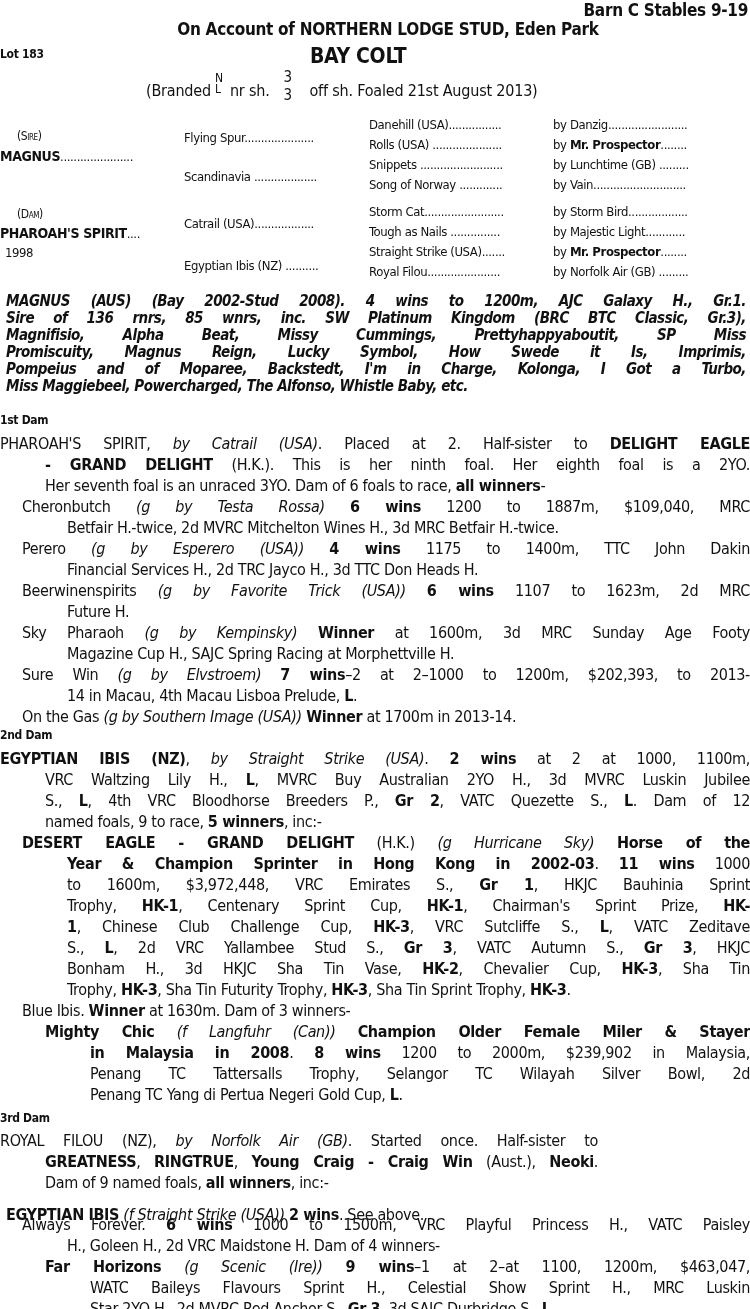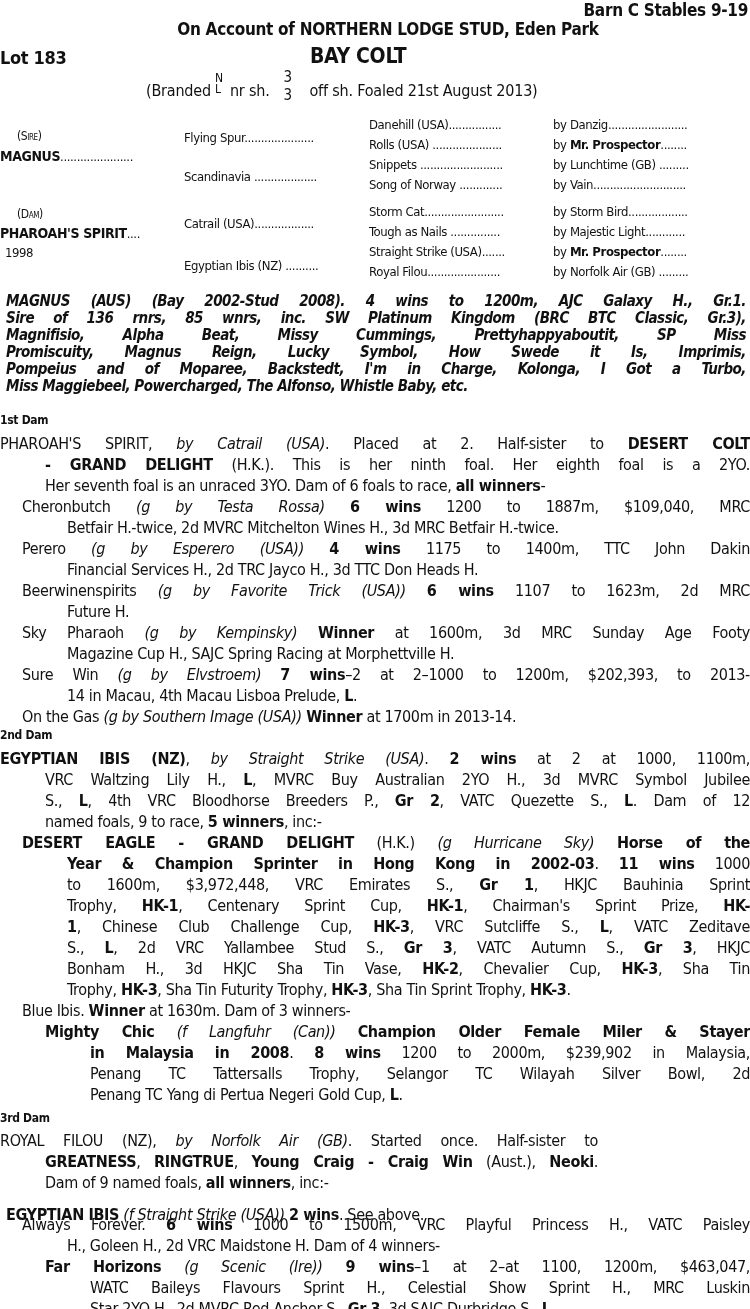--- a/index.html
+++ b/index.html
@@ -4,21 +4,21 @@
 <style>
   html, body { margin:0; padding:0; background:#ffffff; }
   body { width:750px; height:1309px; overflow:hidden; color:#111; font-family:"DejaVu Sans Condensed","DejaVu Sans", sans-serif; }
   .page { position:relative; width:750px; height:1309px; }
   b { font-weight:bold; }
   i { font-style:italic; }
 
   .hdr-barn { position:absolute; right:2px; top:0px; font-size:17px; font-weight:bold; letter-spacing:-0.3px; }
   .hdr-account { position:absolute; left:0; width:750px; top:19px; text-align:center; font-size:17px; font-weight:bold; letter-spacing:-0.3px; padding-left:16px; }
   .hdr-account span { position:relative; left:-3px; }
-  .hdr-lot { position:absolute; left:0; top:47px; font-size:18px; font-weight:bold; letter-spacing:-0.3px; }
+  .hdr-lot { position:absolute; left:0; top:47px; font-size:12px; font-weight:bold; letter-spacing:-0.3px; }
   .hdr-title { position:absolute; left:310px; top:44px; font-size:21px; font-weight:bold; letter-spacing:-0.3px; }
   .hdr-brand { position:absolute; left:146px; top:80px; font-size:16px; letter-spacing:-0.2px; white-space:nowrap; }
   .brand-mark { display:inline-block; position:relative; width:12px; height:18px; vertical-align:-2px; margin:0 4px 0 3px; }
   .brand-mark .n { position:absolute; top:-8px; left:1px; font-size:12px; line-height:12px; }
   .brand-mark .l { position:absolute; top:3px; left:1px; font-size:12px; line-height:12px; }
   .brand-frac { display:inline-block; position:relative; width:12px; height:18px; vertical-align:-2px; margin:0 14px 0 14px; }
   .brand-frac .t { position:absolute; top:-10px; left:0; font-size:15px; line-height:15px; }
   .brand-frac .b { position:absolute; top:8px; left:0; font-size:15px; line-height:15px; }
 
   
@@ -91,21 +91,21 @@
     <p>Sire of 136 rnrs, 85 wnrs, inc. SW Platinum Kingdom (BRC BTC Classic, Gr.3),</p>
     <p>Magnifisio, Alpha Beat, Missy Cummings, Prettyhappyaboutit, SP Miss</p>
     <p>Promiscuity, Magnus Reign, Lucky Symbol, How Swede it Is, Imprimis,</p>
     <p>Pompeius and of Moparee, Backstedt, I'm in Charge, Kolonga, I Got a Turbo,</p>
     <p class="last">Miss Maggiebeel, Powercharged, The Alfonso, Whistle Baby, etc.</p>
   </div>
 
   <div class="sec-title" style="top:413px">1st Dam</div>
 
   <div class="para" style="left:0;top:433px;width:750px;">
-    <span class="ln j"><span>PHAROAH'S SPIRIT,</span> <i>by Catrail (USA)</i><span>. Placed at 2. Half-sister to </span><b>DESERT COLT</b></span>
+    <span class="ln j"><span>PHAROAH'S SPIRIT,</span> <i>by Catrail (USA)</i><span>. Placed at 2. Half-sister to </span><b>DELIGHT EAGLE</b></span>
   </div>
   <div class="para" style="left:45px;top:454px;width:705px;">
     <span class="ln j"><b>- GRAND DELIGHT</b><span> (H.K.). This is her ninth foal. Her eighth foal is a 2YO.</span></span>
     <span class="ln"><span>Her seventh foal is an unraced 3YO. Dam of 6 foals to race, </span><b>all winners</b><span>-</span></span>
   </div>
 
   <div class="para" style="left:22px;top:496px;width:728px;">
     <span class="ln j"><span>Cheronbutch</span> <i>(g by Testa Rossa)</i> <b>6 wins</b> <span>1200 to 1887m, $109,040, MRC</span></span>
   </div>
   <div class="para" style="left:67px;top:517px;width:683px;">
@@ -141,21 +141,21 @@
   </div>
 
   <div class="para" style="left:22px;top:706px;width:728px;">
     <span class="ln"><span>On the Gas</span> <i>(g by Southern Image (USA))</i> <b>Winner</b> <span>at 1700m in 2013-14.</span></span>
   </div>
 
   <div class="sec-title" style="top:728px">2nd Dam</div>
 
   <div class="para" id="sd-intro" style="left:0;top:748px;width:750px;">
       <span class="ln j"><b>EGYPTIAN IBIS (NZ)</b><span>, </span><i>by Straight Strike (USA)</i><span>. </span><b>2 wins</b><span> at 2 at 1000, 1100m,</span></span>
-      <span class="ln j" style="padding-left: 45px;"><span>VRC Waltzing Lily H., </span><b>L</b><span>, MVRC Buy Australian 2YO H., 3d MVRC Symbol Jubilee</span></span>
+      <span class="ln j" style="padding-left: 45px;"><span>VRC Waltzing Lily H., </span><b>L</b><span>, MVRC Buy Australian 2YO H., 3d MVRC Luskin Jubilee</span></span>
       <span class="ln j" style="padding-left: 45px;"><span>S., </span><b>L</b><span>, 4th VRC Bloodhorse Breeders P., </span><b>Gr 2</b><span>, VATC Quezette S., </span><b>L</b><span>. Dam of 12</span></span>
       <span class="ln" style="padding-left: 45px;"><span>named foals, 9 to race, </span><b>5 winners</b><span>, inc:-</span></span>
     </div>
   <div class="para" id="sd-de" style="left:22px;top:832px;width:728px;">
       <span class="ln j"><b>DESERT EAGLE - GRAND DELIGHT</b><span> (H.K.) </span><i>(g Hurricane Sky)</i><span> </span><b>Horse of the</b></span>
       <span class="ln j" style="padding-left: 45px;"><b>Year &amp; Champion Sprinter in Hong Kong in 2002-03</b><span>. </span><b>11 wins</b><span> 1000</span></span>
       <span class="ln j" style="padding-left: 45px;"><span>to 1600m, $3,972,448, VRC Emirates S., </span><b>Gr 1</b><span>, HKJC Bauhinia Sprint</span></span>
       <span class="ln j" style="padding-left: 45px;"><span>Trophy, </span><b>HK-1</b><span>, Centenary Sprint Cup, </span><b>HK-1</b><span>, Chairman's Sprint Prize, </span><b>HK-</b></span>
       <span class="ln j" style="padding-left: 45px;"><b>1</b><span>, Chinese Club Challenge Cup, </span><b>HK-3</b><span>, VRC Sutcliffe S., </span><b>L</b><span>, VATC Zeditave</span></span>
       <span class="ln j" style="padding-left: 45px;"><span>S., </span><b>L</b><span>, 2d VRC Yallambee Stud S., </span><b>Gr 3</b><span>, VATC Autumn S., </span><b>Gr 3</b><span>, HKJC</span></span>

